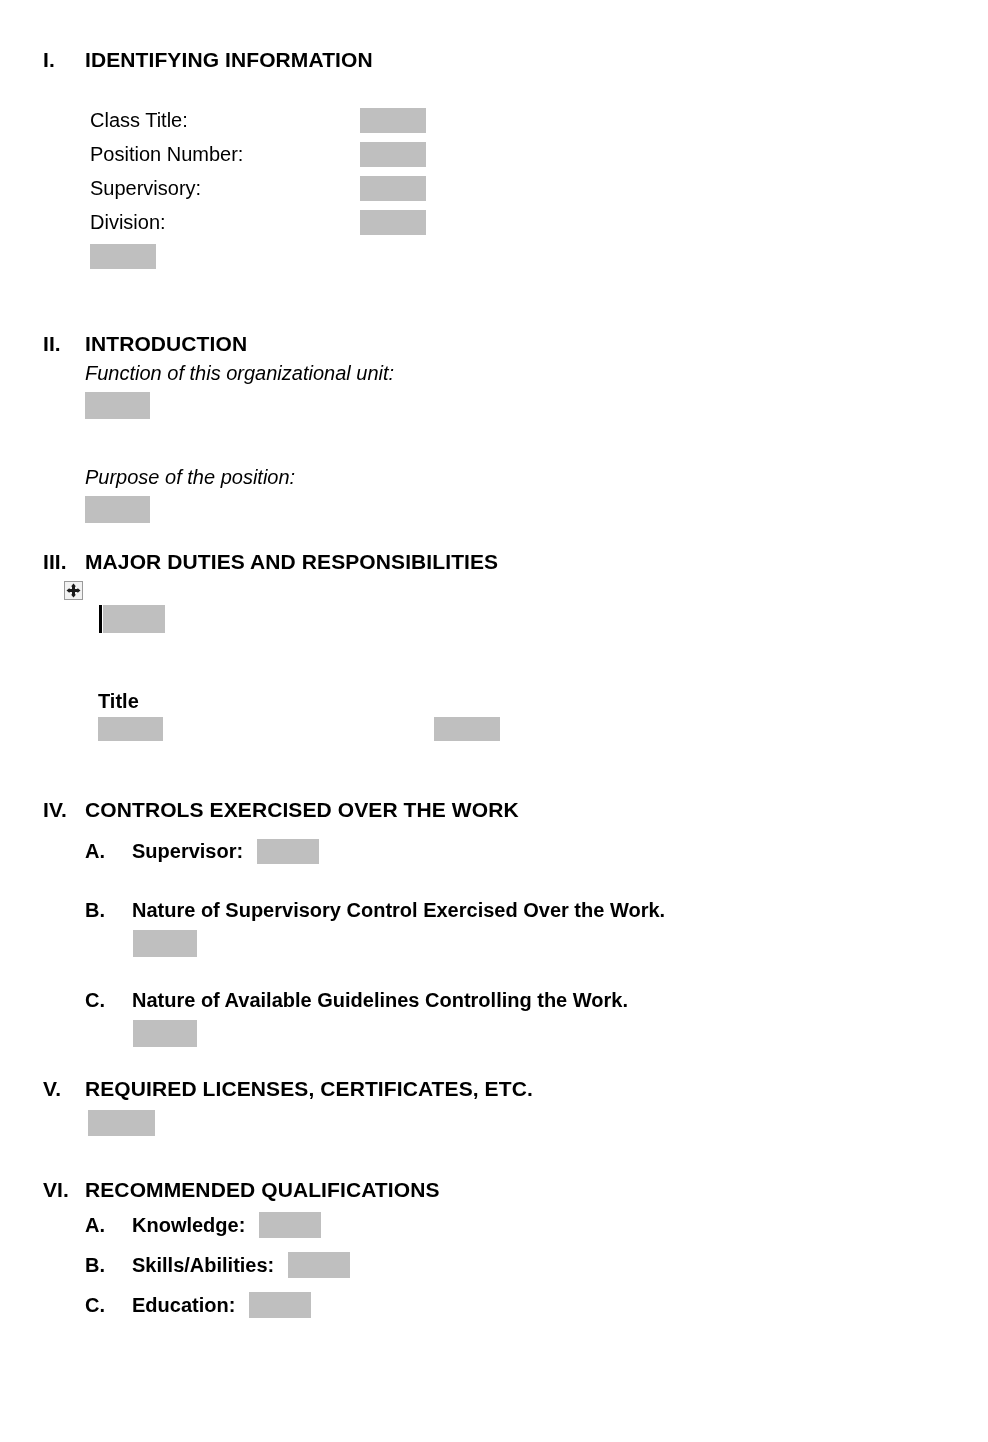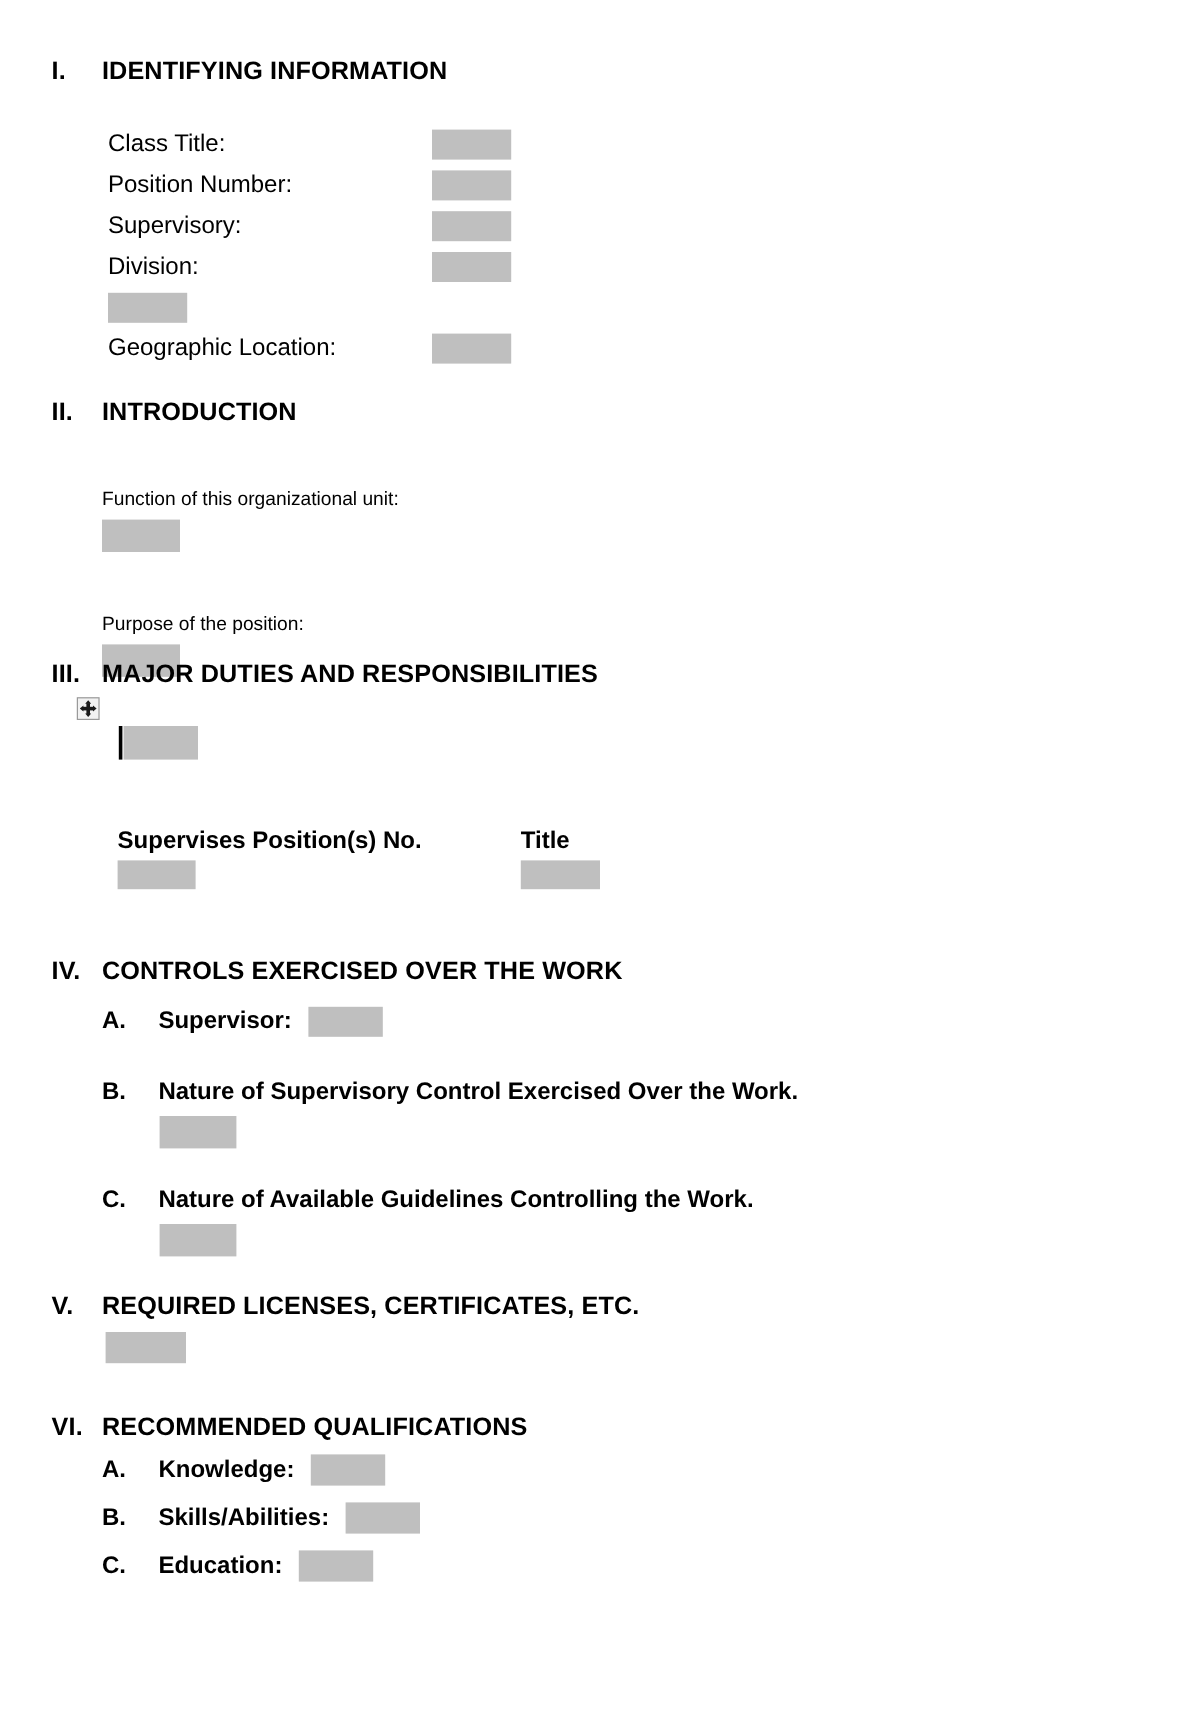--- a/index.html
+++ b/index.html
@@ -64,23 +64,23 @@
   }
   .field-label {
     font-size: 20px;
     width: 270px;
     flex: 0 0 270px;
     white-space: nowrap;
   }
 
   
   .sub-italic {
-    font-size: 16px;
-    white-space: nowrap;
-    margin-top: 46px;
+    font-size: 20px;
+    font-style: italic;
+    white-space: nowrap;
   }
 
   
   .move-handle {
     position: absolute;
     width: 19px;
     height: 19px;
     border: 1px solid #9a9a9a;
     background: #f2f2f2;
     box-sizing: border-box;
@@ -141,24 +141,20 @@
     </div>
     <div class="field-row">
       <span class="field-label">Supervisory:</span>
       <span class="redact redact-std"></span>
     </div>
     <div class="field-row">
       <span class="field-label">Division:</span>
       <span class="redact redact-std"></span>
     </div>
     <div class="field-row">
-      <span class="redact redact-std"></span>
-    </div>
-    <div class="field-row">
-      <span class="field-label">Geographic Location:</span>
       <span class="redact redact-std"></span>
     </div>
   </div>
 
   <div class="section" style="top:332px;">
     <div class="sec-head">
       <span class="sec-num">II.</span>
       <span class="sec-title">INTRODUCTION</span>
     </div>
   </div>
@@ -197,21 +193,20 @@
     </svg>
   </div>
 
   <div class="caret" style="left:99px; top:605px; height:28px;"></div>
   <div style="position:absolute; left:103px; top:605px;">
     <span class="redact" style="width:62px; height:28px;"></span>
   </div>
 
   <div style="position:absolute; left:98px; top:690px;">
     <div class="sup-head">
-      <span class="sup-col-a">Supervises Position(s) No.</span>
       <span>Title</span>
     </div>
     <div class="sup-boxes">
       <span class="sup-col-a"><span class="redact" style="width:65px; height:24px;"></span></span>
       <span class="redact" style="width:66px; height:24px;"></span>
     </div>
   </div>
 
   <div class="section" style="top:798px;">
     <div class="sec-head">

